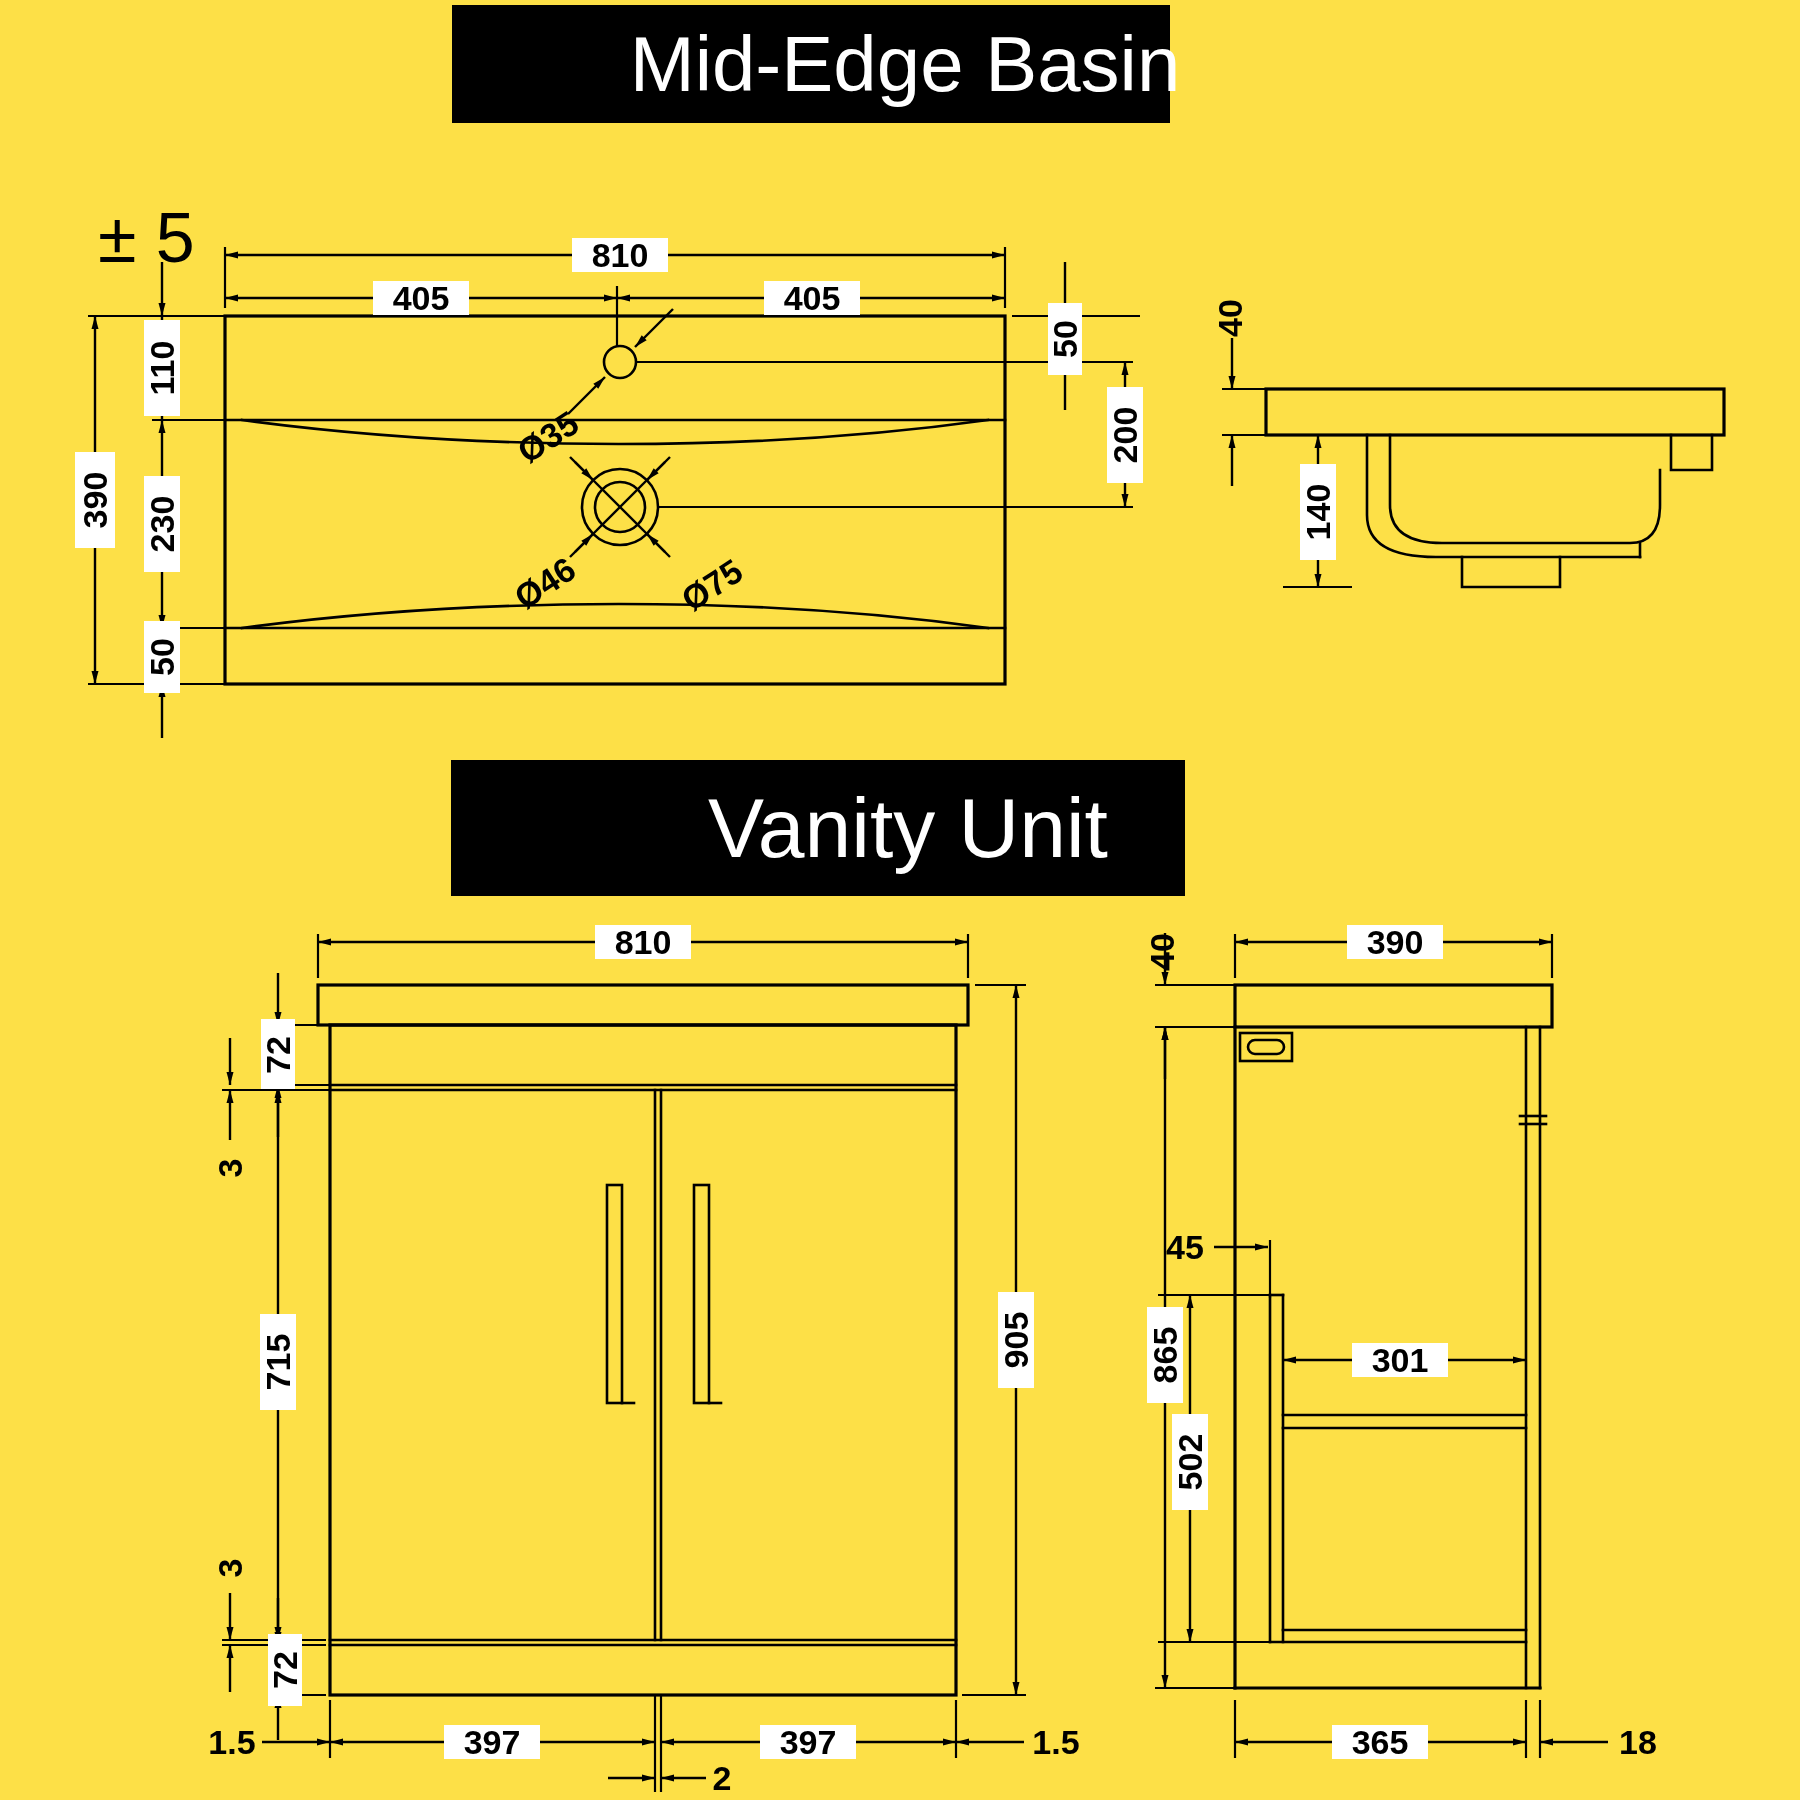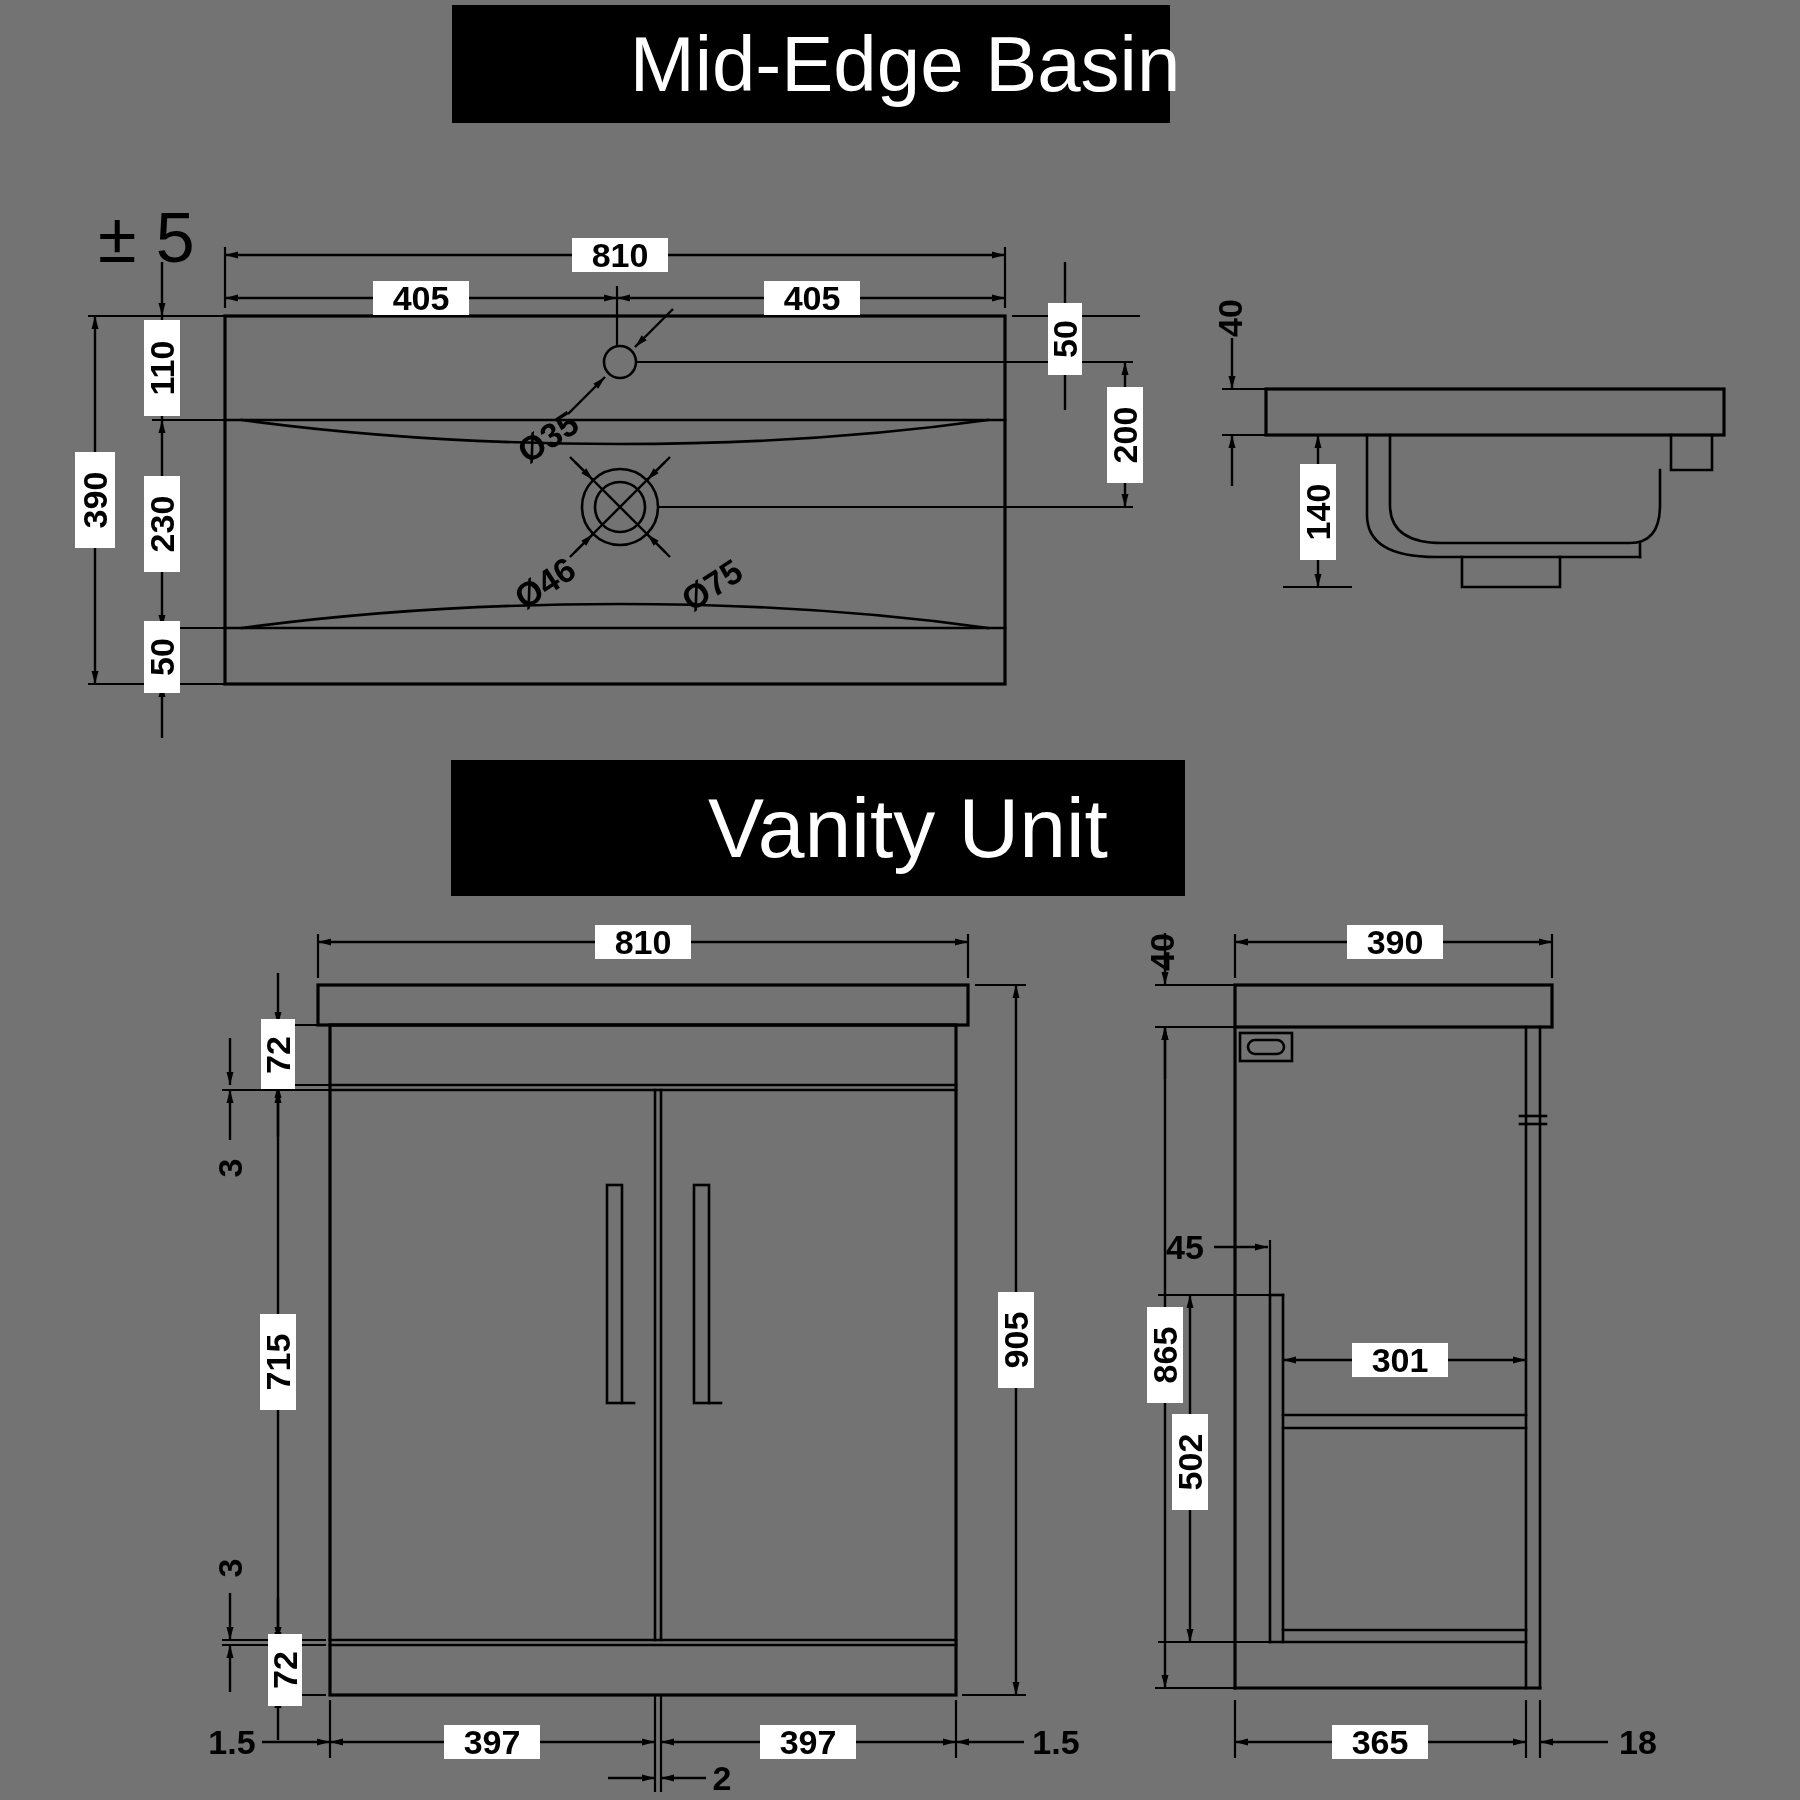--- a/index.html
+++ b/index.html
@@ -1,16 +1,16 @@
 <!DOCTYPE html>
 <html><head>
 <meta charset="utf-8">
 <style>
   html,body{margin:0;padding:0;background:#fff;}
-  #stage{position:relative;width:1800px;height:1800px;background:#737373;
+  #stage{position:relative;width:1800px;height:1800px;background:#fde047;
          font-family:"Liberation Sans", sans-serif;}
   svg{display:block}
   .ol{stroke:#000;stroke-width:3.2;fill:none;stroke-linecap:square}
   .ol2{stroke:#000;stroke-width:2.6;fill:none;stroke-linecap:square}
   .dl{stroke:#000;stroke-width:2.4;fill:none}
   .xl{stroke:#000;stroke-width:2.2;fill:none}
   .dim{font-family:"Liberation Sans",sans-serif;font-size:34px;font-weight:bold;fill:#000;}
   .gap{fill:#fff}
   .ttl{fill:#fff;font-family:"Liberation Sans",sans-serif;font-weight:normal;}
   .tol{font-family:"Liberation Sans",sans-serif;font-size:70px;font-weight:normal;fill:#000;}

